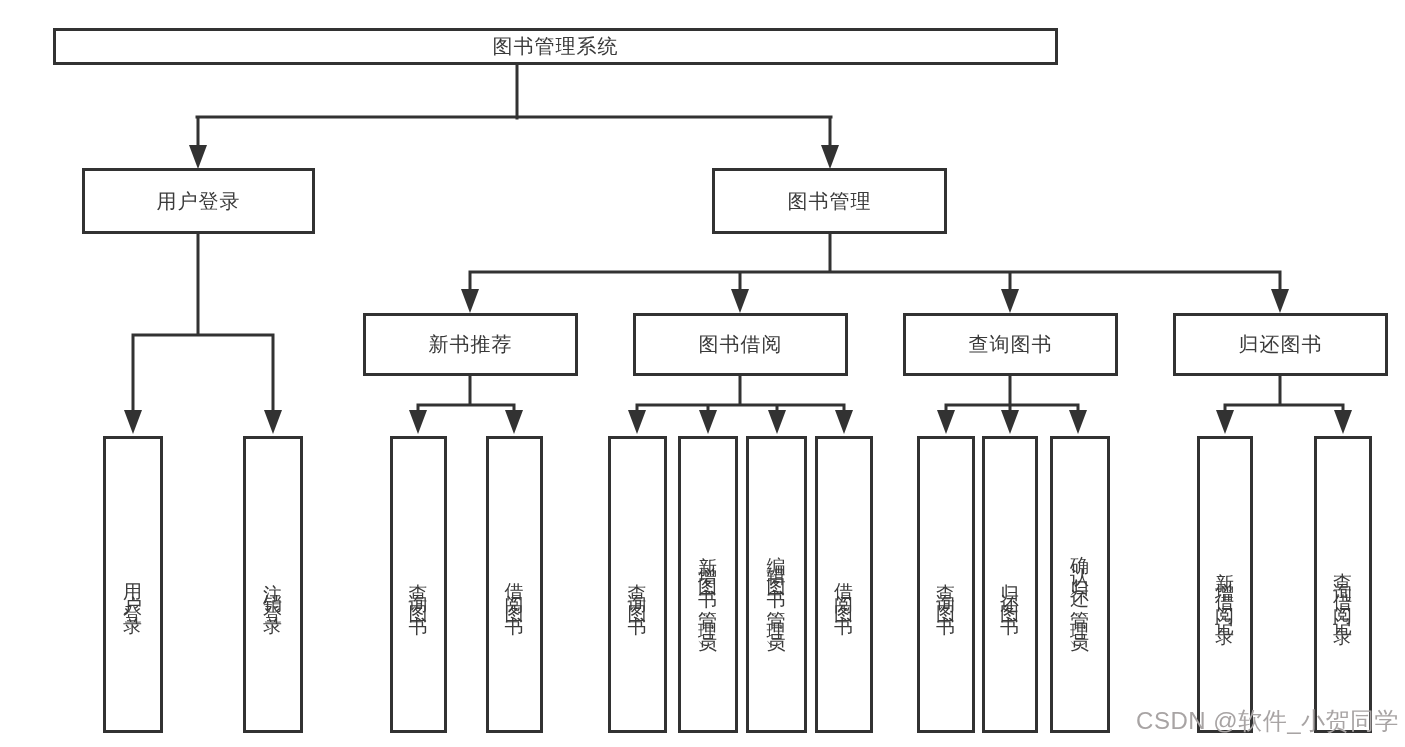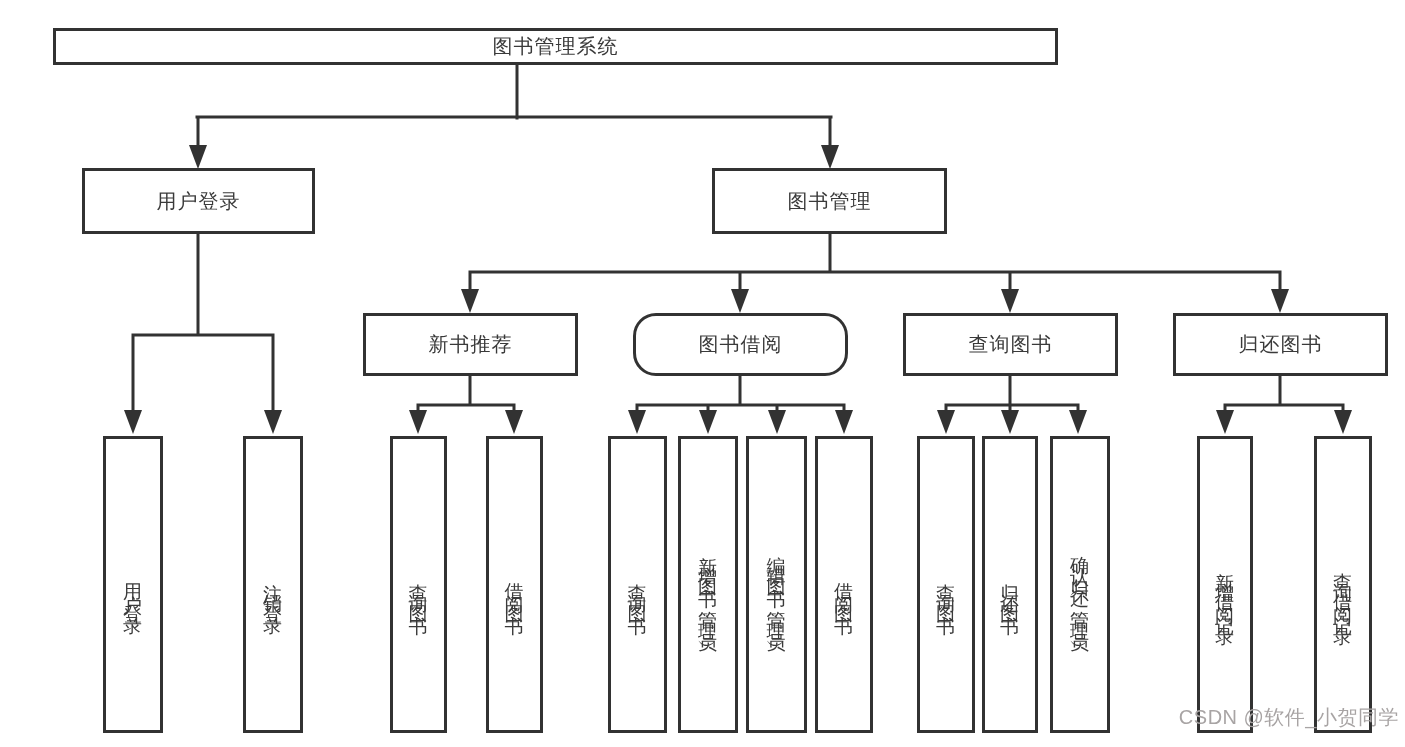--- a/index.html
+++ b/index.html
@@ -55,21 +55,21 @@
     white-space: nowrap;
   }
 
   
   .n-root { left: 15px;  top: 28px;  width: 1005px; height: 37px; margin-left: 38px; }
   
   .n-l2a  { left: 82px;  top: 168px; width: 233px;  height: 66px; }
   .n-l2b  { left: 712px; top: 168px; width: 235px;  height: 66px; }
   
   .n-l3a  { left: 363px;  top: 313px; width: 215px; height: 63px; }
-  .n-l3b  { left: 633px;  top: 313px; width: 215px; height: 63px; border-radius: 23px; }
+  .n-l3b  { left: 633px;  top: 313px; width: 215px; height: 63px; }
   .n-l3c  { left: 903px;  top: 313px; width: 215px; height: 63px; }
   .n-l3d  { left: 1173px; top: 313px; width: 215px; height: 63px; }
   
   .vbox   { top: 436px; height: 297px; }
   .n-ul1  { left: 103px;  width: 60px; }
   .n-ul2  { left: 243px;  width: 60px; }
   .n-nb1  { left: 390px;  width: 57px; }
   .n-nb2  { left: 486px;  width: 57px; }
   .n-bb1  { left: 608px;  width: 59px; }
   .n-bb2  { left: 678px;  width: 60px; }
@@ -77,23 +77,23 @@
   .n-bb4  { left: 815px;  width: 58px; }
   .n-cb1  { left: 917px;  width: 58px; }
   .n-cb2  { left: 982px;  width: 56px; }
   .n-cb3  { left: 1050px; width: 60px; }
   .n-br1  { left: 1197px; width: 56px; }
   .n-br2  { left: 1314px; width: 58px; }
 
   .watermark {
     position: absolute;
     right: 6px;
-    bottom: 16px;
+    bottom: 10px;
     z-index: 5;
-    font-size: 20px;
+    font-size: 24px;
     letter-spacing: 0.5px;
     color: var(--watermark);
   }
 </style>
 </head>
 <body>
 
 <div class="stage">
 
   <svg class="wires" viewBox="0 0 1405 747" aria-hidden="true">

